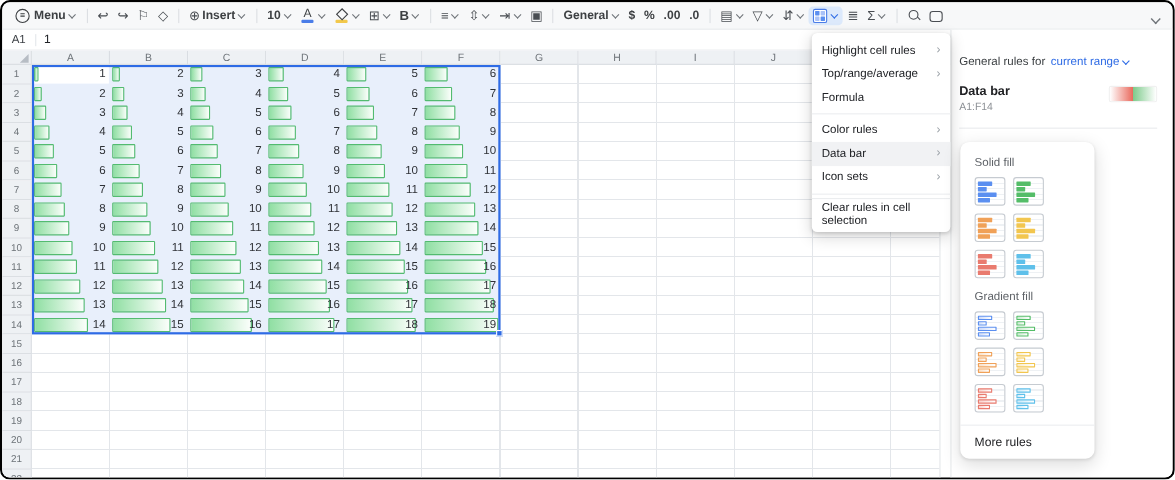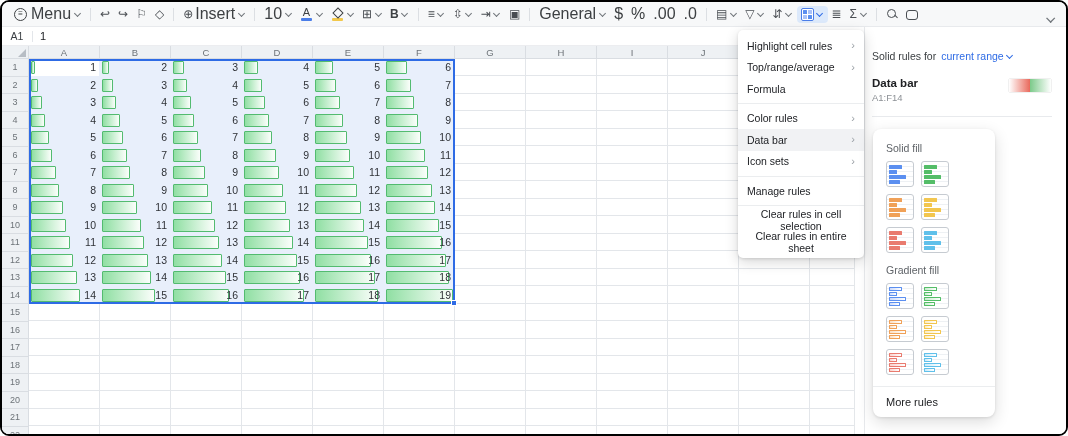--- a/index.html
+++ b/index.html
@@ -10,21 +10,21 @@
     font-family:"Liberation Sans",sans-serif;color:#3c4043;
   }
   
   .toolbar{
     position:absolute;left:0;top:0;right:0;height:25px;background:#f7f8f9;
     border-bottom:1px solid #e8eaed;display:flex;align-items:center;
     padding:0 8px;z-index:20;font-size:11px;white-space:nowrap;
   }
   .tb-btn{display:flex;align-items:center;gap:2px;padding:2px 4px;border-radius:4px;color:#3d4043;cursor:default;}
   .tb-btn.active{background:#dce9fb;}
-  .tb-label{font-size:16px;color:#3d4043;}
+  .tb-label{font-size:11px;color:#3d4043;font-weight:bold;}
   .tb-label.bold{font-weight:bold;font-size:12px;}
   .tb-ico{font-size:12px;line-height:12px;color:#494d52;display:inline-block;}
   .tb-sep{width:1px;height:13px;background:#dcdfe3;margin:0 5px;flex:0 0 1px;}
   .chev{width:8px;height:8px;position:relative;display:inline-block;flex:0 0 8px;}
   .chev::before{content:"";position:absolute;left:1.5px;top:1px;width:4px;height:4px;
     border-right:1.3px solid #70757a;border-bottom:1.3px solid #70757a;transform:rotate(45deg);}
   .chev.blue::before{border-color:#2e6be5;}
   .menu-circle{width:13px;height:13px;border:1.3px solid #3d4043;border-radius:50%;
     display:inline-flex;align-items:center;justify-content:center;font-size:8px;line-height:1;color:#3d4043;margin-right:2px;}
   .stack{display:inline-flex;flex-direction:column;align-items:center;width:13px;}
@@ -63,21 +63,21 @@
       repeating-linear-gradient(to bottom,transparent 0 16.5px,#e3e6ea 16.5px 17.5px);}
   .sel-tint{position:absolute;left:0;top:0;background:#e8effb;}
   .active-cell{position:absolute;background:#fff;}
   .dbar{position:absolute;border:1px solid #53bb70;border-radius:1px;}
   .cellval{position:absolute;width:67px;height:17.5px;line-height:17.5px;text-align:right;
     font-size:10.5px;color:#2f3237;}
   .sel-border{position:absolute;border:2px solid #2e6be5;pointer-events:none;}
   .fill-handle{position:absolute;width:6px;height:6px;background:#2e6be5;border:1px solid #fff;}
   
   .ctx-menu{position:absolute;left:736px;top:28px;width:126px;background:#fff;border-radius:5px;
-    box-shadow:0 1px 3px rgba(0,0,0,.12),0 4px 14px rgba(0,0,0,.16);padding:5px 0;z-index:40;text-align:center;}
+    box-shadow:0 1px 3px rgba(0,0,0,.12),0 4px 14px rgba(0,0,0,.16);padding:5px 0;z-index:40;}
   .m-item{height:21.5px;display:flex;align-items:center;justify-content:space-between;
     padding:0 9px;font-size:10.5px;color:#202226;cursor:default;}
   .m-item.active{background:#f1f2f4;}
   .m-chev{color:#9aa0a6;font-size:11px;line-height:1;}
   .m-sep{border-top:1px solid #ebedef;margin:3.5px 0;}
   
   .panel{position:absolute;left:862px;top:25px;right:0;bottom:0;background:#fff;border-left:1px solid #e7e9ec;z-index:30;padding:12px 14px 0 7px;}
   .panel-head{display:flex;align-items:center;justify-content:space-between;}
   .panel-title{font-size:12.5px;font-weight:bold;color:#202124;}
   .panel-close{font-size:14px;color:#5f6368;line-height:1;cursor:default;}
@@ -471,35 +471,29 @@
       </div>
       <div class="m-item active">
         <span>Data bar</span>
         <span class="m-chev">›</span>
       </div>
       <div class="m-item">
         <span>Icon sets</span>
         <span class="m-chev">›</span>
       </div>
       <div class="m-sep"></div>
-      <div class="m-item">
-        <span>Manage rules</span>
-      </div>
       <div class="m-sep"></div>
       <div class="m-item">
         <span>Clear rules in cell selection</span>
       </div>
-      <div class="m-item">
-        <span>Clear rules in entire sheet</span>
-      </div>
     </div>
 
   <div class="panel">
     <div class="manage-row">
-      <span>Solid rules for</span>
+      <span>General rules for</span>
       <span class="range-select">
         <span>current range</span>
         <span class="chev blue"></span>
       </span>
     </div>
     <div class="rule-row">
       <div class="rule-text">
         <div class="rule-name">Data bar</div>
         <div class="rule-range">A1:F14</div>
       </div>

